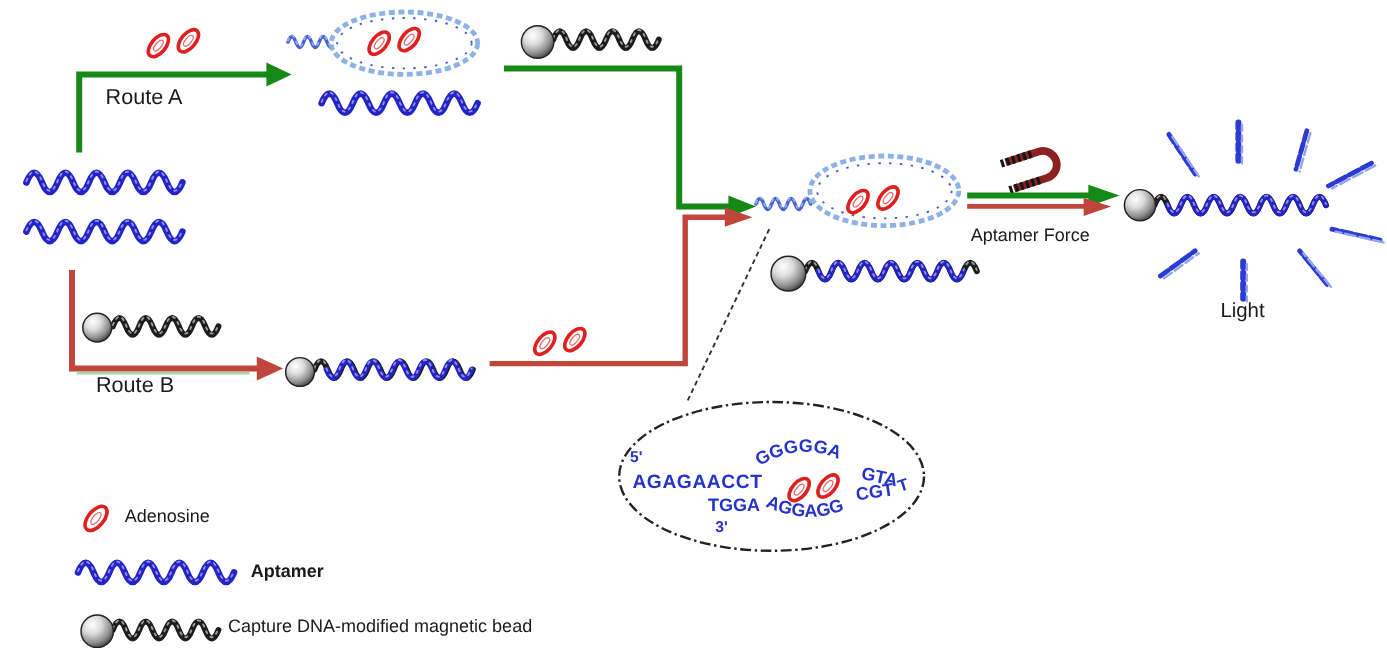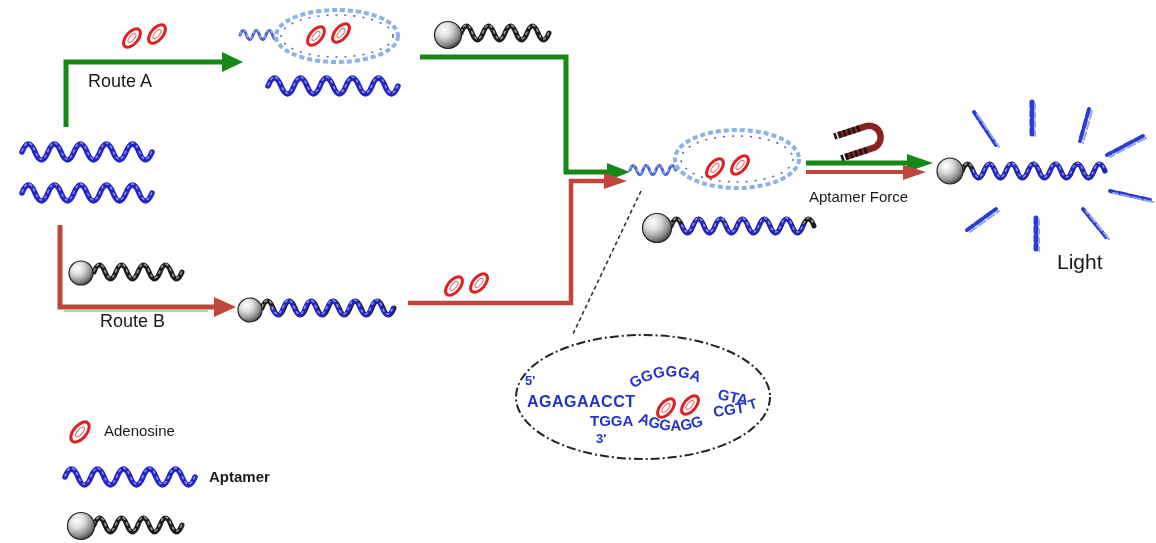--- a/index.html
+++ b/index.html
@@ -2,21 +2,21 @@
 <html><head>
 <meta charset="utf-8">
 <style>
   html,body{margin:0;padding:0;background:#fff;}
   .canvas{position:relative;width:1156px;height:543px;background:#fff;overflow:hidden;
           font-family:"Liberation Sans",sans-serif;}
   .canvas svg{position:absolute;left:0;top:0;}
   .lbl{position:absolute;color:#1a1a1a;white-space:nowrap;line-height:1.1;}
   .route-lbl{font-size:18px;}
   .small-lbl{font-size:15px;}
-  .light-lbl{font-size:21px;margin-left:40px;}
+  .light-lbl{font-size:17px;}
 </style>
 </head>
 <body>
 
 <div class="canvas">
 
   <svg id="scene" width="1156" height="543" viewBox="0 0 1156 543">
     <defs>
       <radialGradient id="beadGrad" cx="35%" cy="30%" r="80%">
         <stop offset="0%" stop-color="#ffffff"></stop>
@@ -194,19 +194,20 @@
           <ellipse cx="690" cy="405" rx="5.5" ry="2.4" fill="none" stroke="#e01f1f" stroke-width="1" opacity="0.7"></ellipse>
         </g>
         <g transform="rotate(-50 80 432)">
           <ellipse cx="80" cy="432" rx="12" ry="6.5" fill="#fff" stroke="#e01f1f" stroke-width="3"></ellipse>
           <ellipse cx="80" cy="432" rx="6" ry="2.6" fill="none" stroke="#e01f1f" stroke-width="1" opacity="0.7"></ellipse>
         </g>
       </g>
   </svg>
 
   <div class="lbl route-lbl" style="left:88px;top:72px;">Route A</div>
-  <div class="lbl route-lbl" style="left:100px;top:312px;">Route B</div>
+  <div class="lbl route-lbl" style="left:80px;top:312px;">Route B</div>
   <div class="lbl small-lbl" style="left:809px;top:189px;">Aptamer Force</div>
   <div class="lbl light-lbl" style="left:1017px;top:250px;">Light</div>
 
   <div class="lbl small-lbl" style="left:104px;top:423px;">Adenosine</div>
   <div class="lbl small-lbl" style="left:209px;top:469px;font-weight:bold;">Aptamer</div>
+  <div class="lbl small-lbl" style="left:190px;top:515px;">Capture DNA-modified magnetic bead</div>
 </div>
 
 </body></html>

